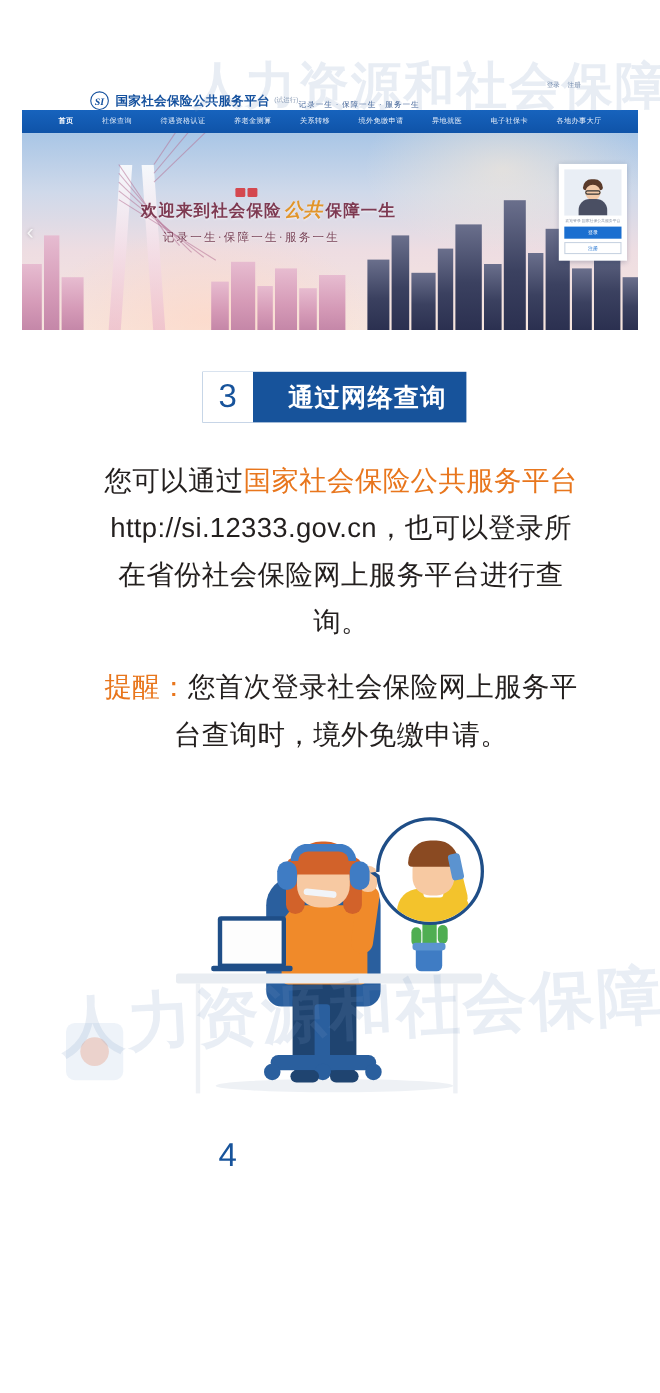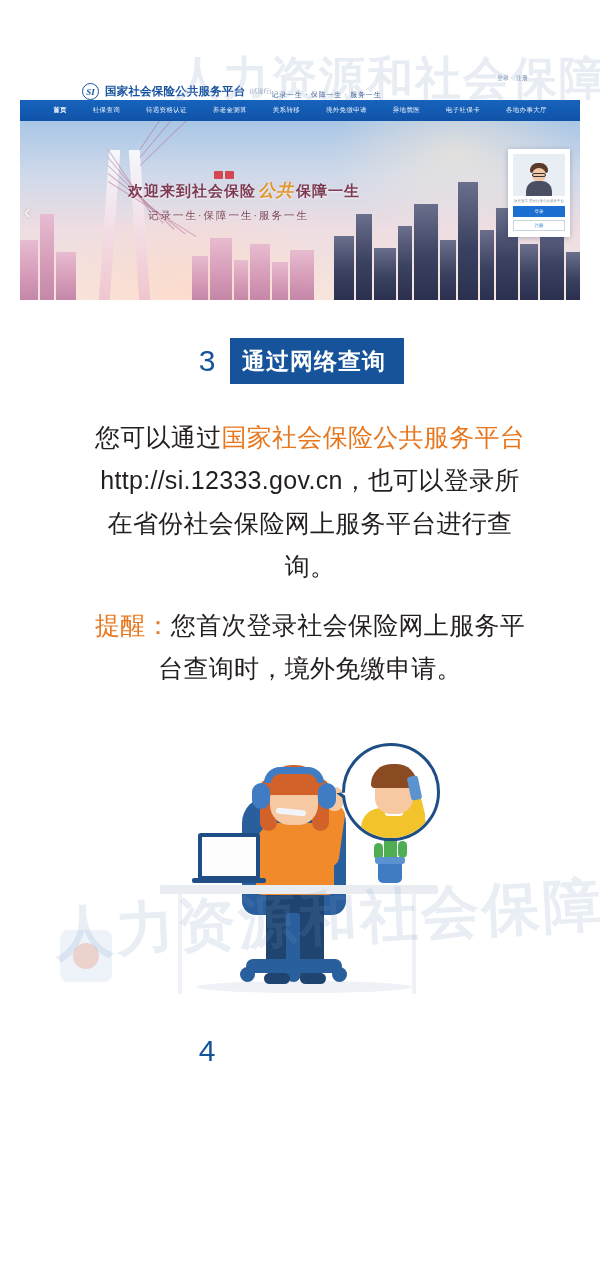--- a/index.html
+++ b/index.html
@@ -159,21 +159,21 @@
     display:flex; align-items:center;
   }
   .sec-num {
     width: 46px; height: 46px; background:#ffffff;
     display:flex; align-items:center; justify-content:center;
     font-size: 30px; color:#17539b; font-weight: 300;
     font-family:"Liberation Sans",sans-serif;
   }
   .sec-label {
     color:#ffffff; font-size: 23px; font-weight: bold;
-    padding: 0 18px 0 12px; letter-spacing: 1px; white-space:nowrap;
+    padding: 0 18px 0 32px; letter-spacing: 1px; white-space:nowrap;
   }
   #sec3 { left: 184px; top: 338px; }
   #sec4 { left: 184px; top: 1028px; }
 
   
   .para {
     position:absolute; font-size: 25px; line-height: 43px;
     color: #231f1e; letter-spacing: .3px;
     font-family:"Liberation Sans","DejaVu Sans",sans-serif;
     text-align:center;

